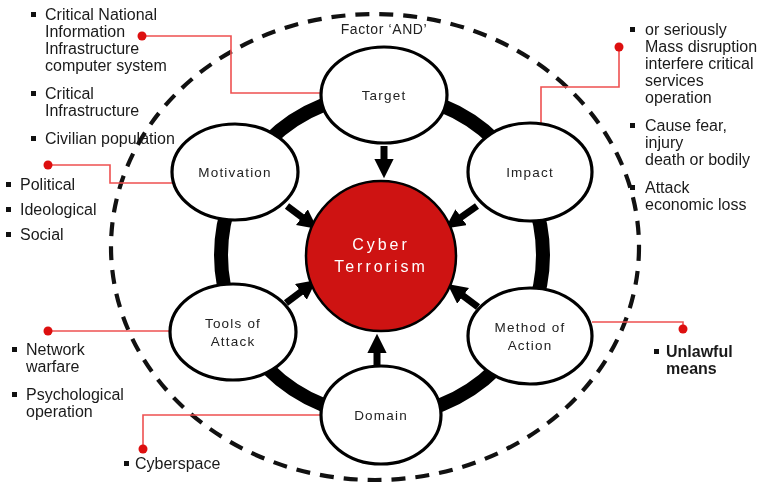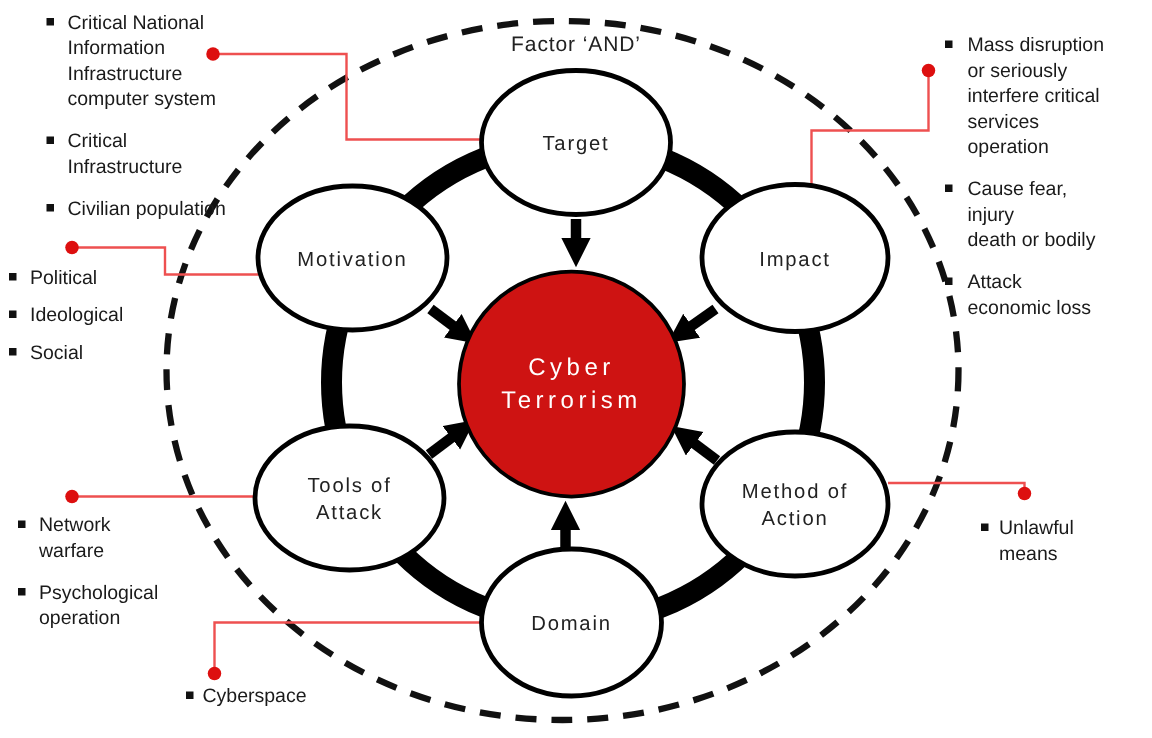--- a/index.html
+++ b/index.html
@@ -4,21 +4,21 @@
 <style>
   html,body{margin:0;padding:0;background:#ffffff;}
   .stage{
     position:relative;width:768px;height:492px;background:#ffffff;overflow:hidden;
     font-family:"Liberation Sans",sans-serif;color:#1a1a1a;
   }
   .stage svg{position:absolute;left:0;top:0;}
   .note{position:absolute;z-index:2;}
   .note .item{position:relative;padding-left:14px;margin-bottom:11px;}
   .note .item.tight{padding-left:11px;}
-  .note .ln{font-size:13px;line-height:17px;white-space:nowrap;}
+  .note .ln{font-size:16px;line-height:17px;white-space:nowrap;}
   .sq{position:absolute;left:0;top:6px;width:5px;height:5px;background:#111;}
   text{fill:#222;}
   .nodelbl{font-size:13.5px;letter-spacing:1.2px;text-anchor:middle;}
   .titlelbl{font-size:14px;letter-spacing:0.6px;text-anchor:middle;}
   .centerlbl{font-size:16px;letter-spacing:3px;text-anchor:middle;fill:#ffffff;}
 </style>
 </head>
 <body>
 
 <div class="stage">
@@ -135,40 +135,40 @@
   <div class="note" style="left:124px;top:455px;">
     <div class="item tight">
       <span class="sq"></span>
       <div class="ln">Cyberspace</div>
     </div>
   </div>
 
   <div class="note" style="left:630px;top:21px;">
     <div class="item" style="padding-left:15px;">
       <span class="sq"></span>
+      <div class="ln">or seriously</div>
       <div class="ln">Mass disruption</div>
-      <div class="ln">or seriously</div>
       <div class="ln">interfere critical</div>
       <div class="ln">services</div>
       <div class="ln">operation</div>
     </div>
     <div class="item" style="padding-left:15px;">
       <span class="sq"></span>
       <div class="ln">Cause fear,</div>
       <div class="ln">injury</div>
       <div class="ln">death or bodily</div>
     </div>
     <div class="item" style="padding-left:15px;">
       <span class="sq"></span>
       <div class="ln">Attack</div>
       <div class="ln">economic loss</div>
     </div>
   </div>
 
   <div class="note" style="left:654px;top:343px;">
-    <div class="item" style="padding-left:12px;">
+    <div class="item" style="padding-left:12px;font-weight:bold;">
       <span class="sq"></span>
       <div class="ln">Unlawful</div>
       <div class="ln">means</div>
     </div>
   </div>
 
 </div>
 
 </body></html>

